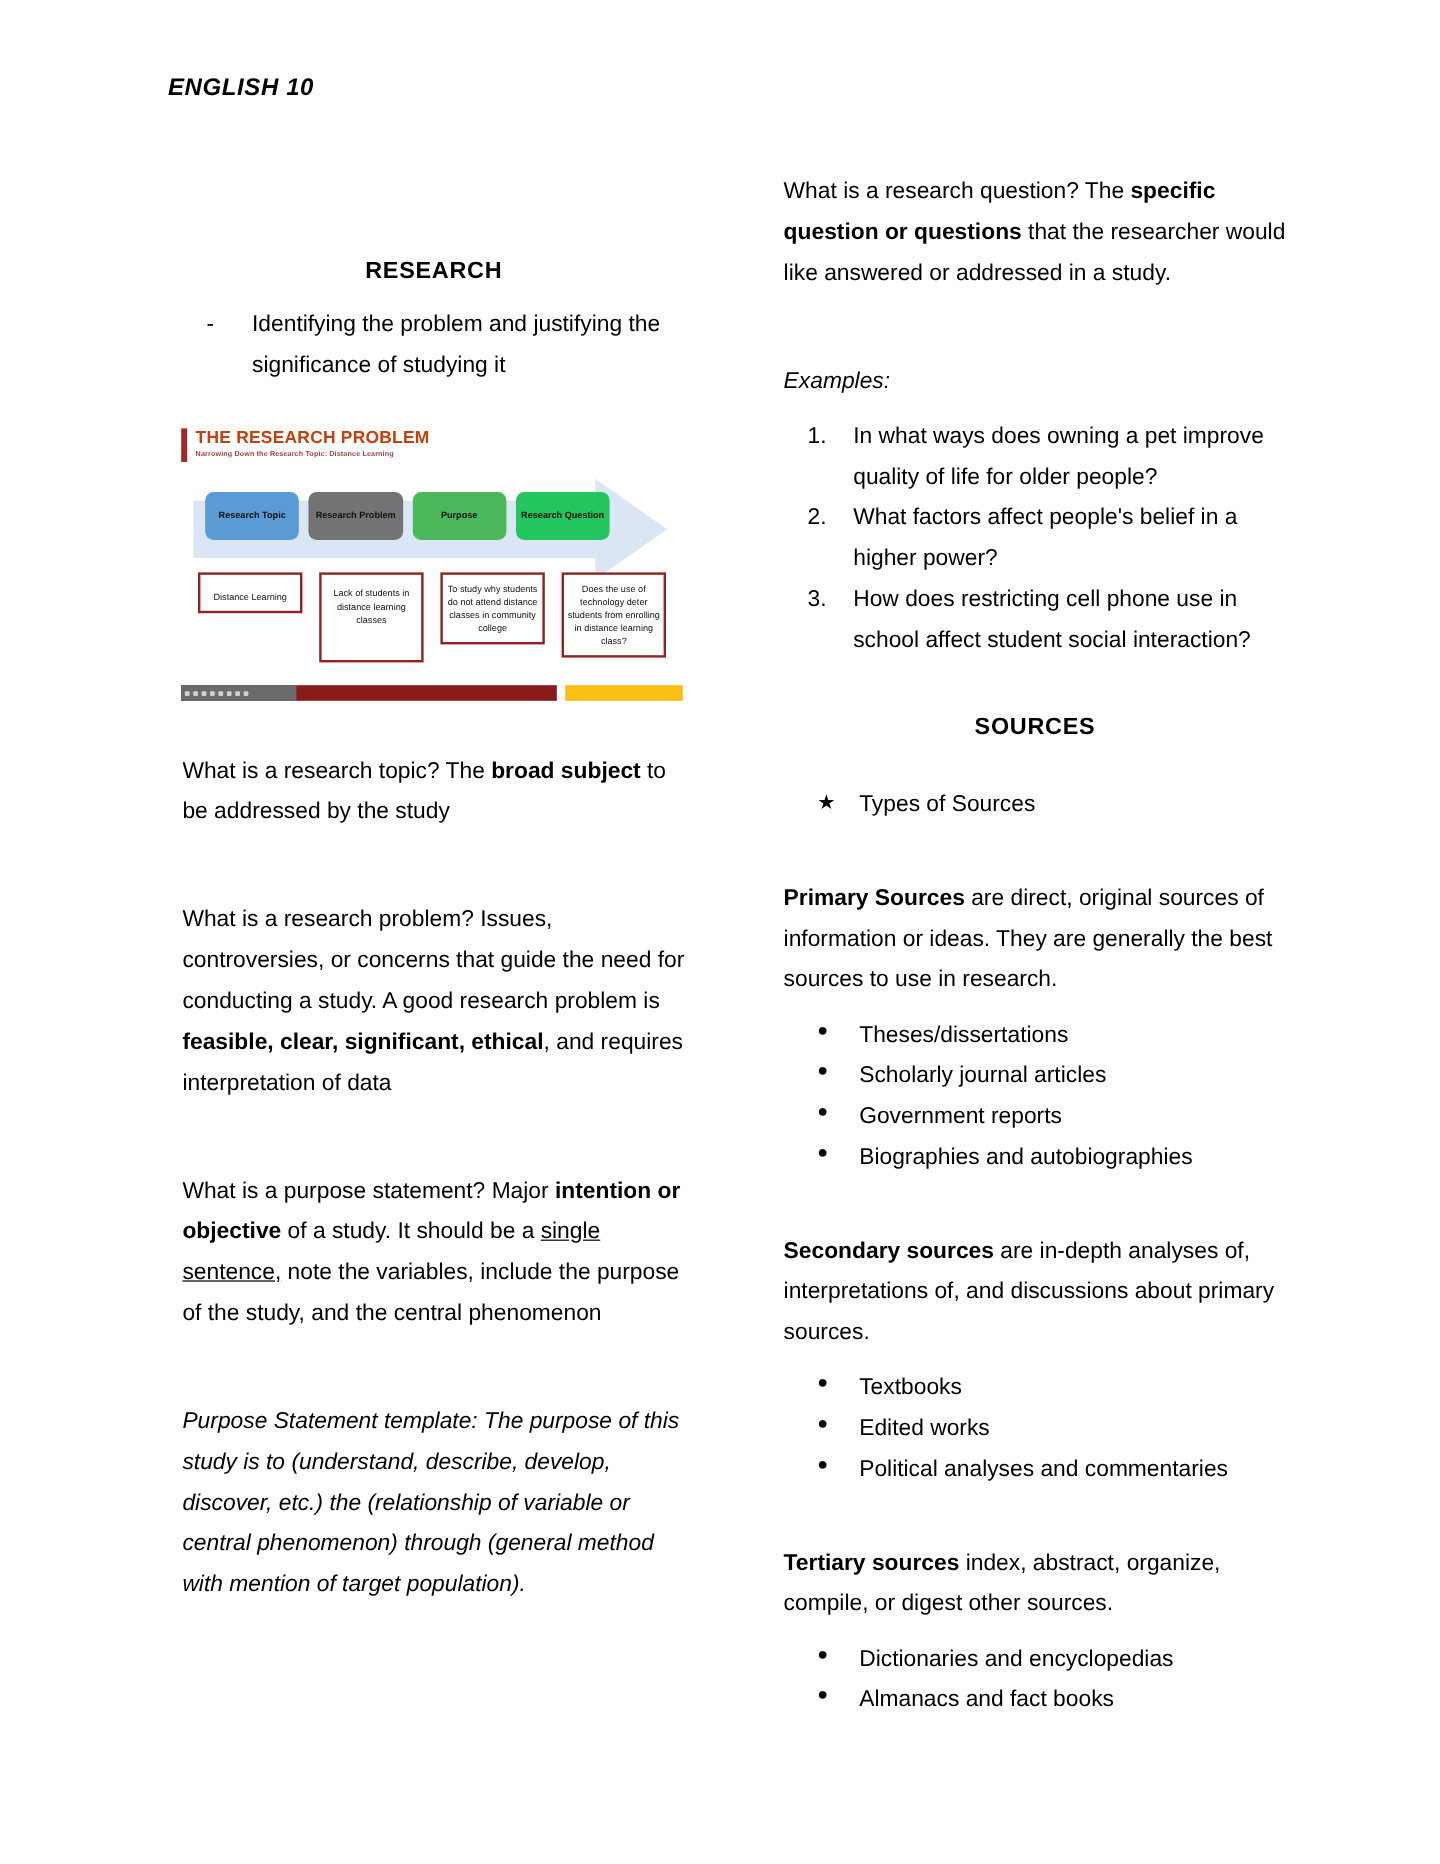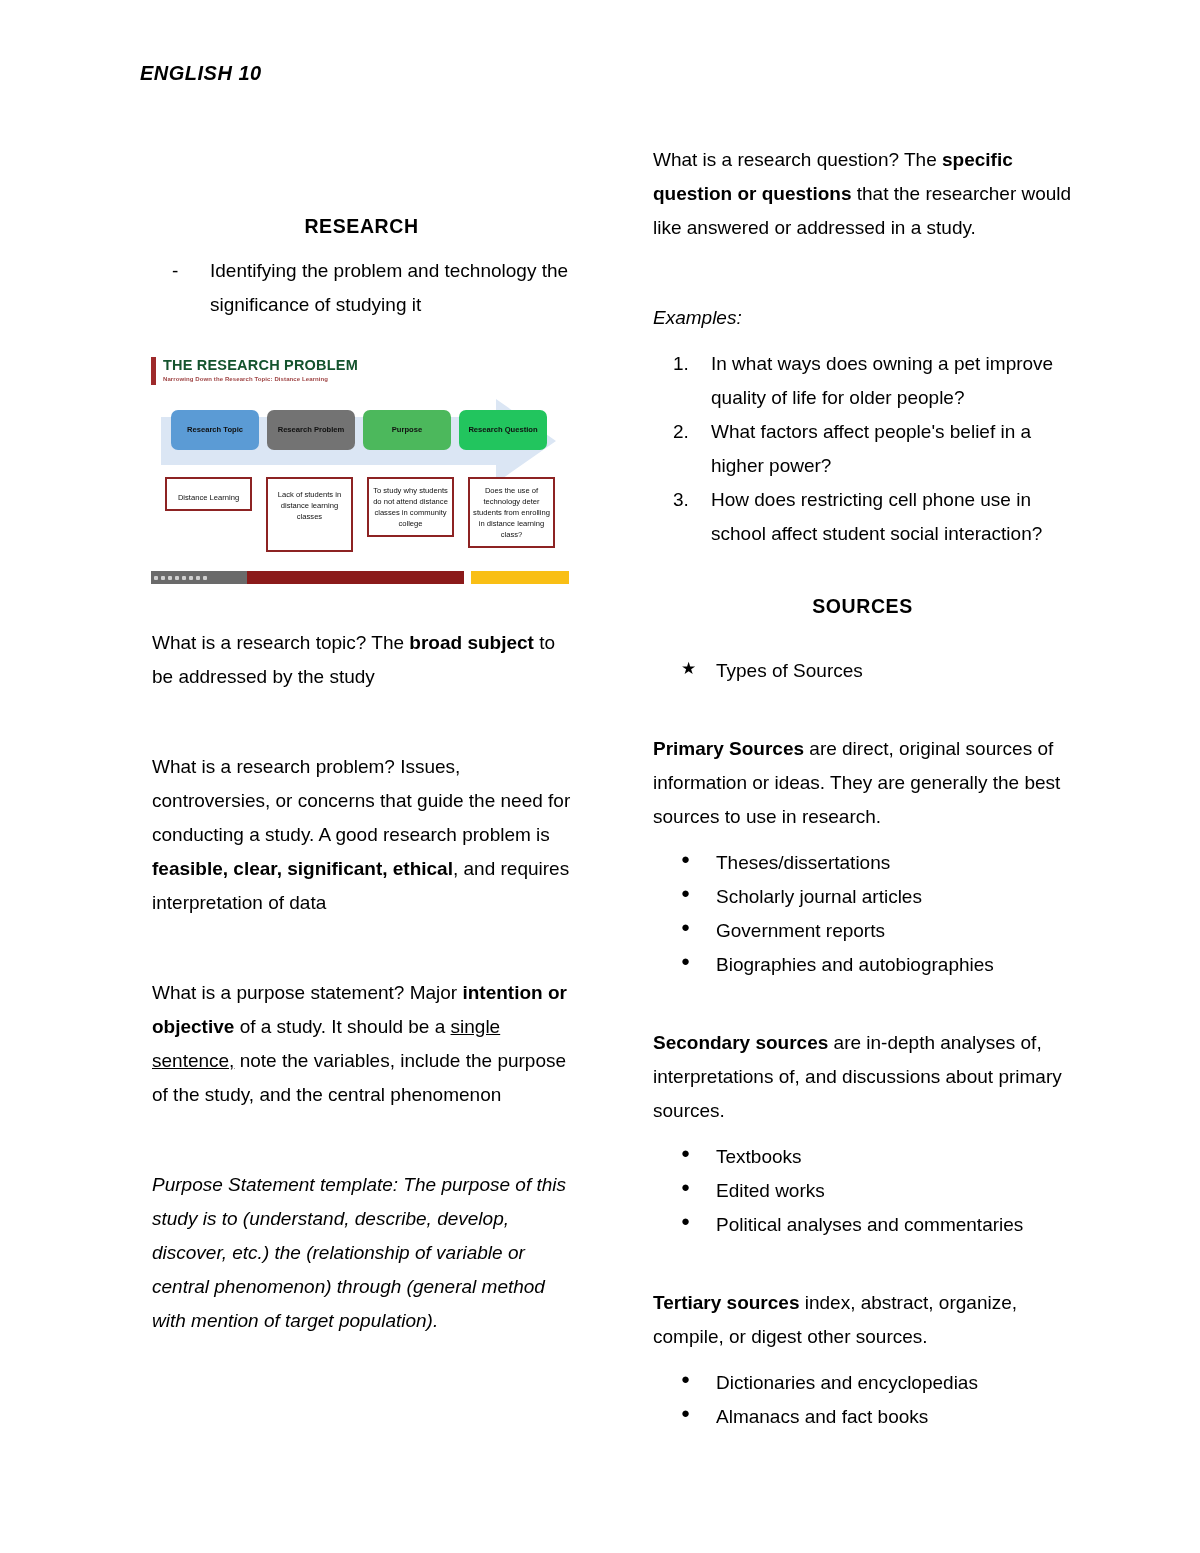--- a/index.html
+++ b/index.html
@@ -144,21 +144,21 @@
   .fig-redbar {
     width: 5px;
     height: 28px;
     background: #9e2a2b;
     margin-right: 7px;
     flex: 0 0 5px;
   }
   .fig-title {
     font-size: 14.5px;
     font-weight: bold;
-    color: #14532d;
+    color: #c2410c;
     letter-spacing: 0.2px;
     line-height: 1.15;
   }
   .fig-sub {
     font-size: 6px;
     font-weight: bold;
     color: #8d2222;
     letter-spacing: 0.1px;
     margin-top: 2px;
     filter: blur(0.45px);
@@ -168,21 +168,21 @@
     position: absolute;
     left: 18px;
     top: 45px;
     width: 395px;
     height: 88px;
   }
   .boxrow {
     position: absolute;
     left: 28px;
     top: 58px;
-    width: 376px;
+    width: 337px;
     height: 40px;
     display: flex;
     gap: 8px;
   }
   .cbox {
     flex: 1 1 0;
     border-radius: 7px;
     color: #111111;
     font-size: 7.6px;
     font-weight: bold;
@@ -263,21 +263,21 @@
   <div class="header">ENGLISH 10</div>
 
   <div class="columns">
 
     <div class="col">
 
       <div class="center-title">RESEARCH</div>
 
       <div class="dash-item">
         <span class="marker">-</span>
-        <span class="txt">Identifying the problem and technology the significance of studying it</span>
+        <span class="txt">Identifying the problem and justifying the significance of studying it</span>
       </div>
 
       <div class="figure">
 
         <div class="fig-title-wrap">
           <div class="fig-redbar"></div>
           <div>
             <div class="fig-title">THE RESEARCH PROBLEM</div>
             <div class="fig-sub">Narrowing Down the Research Topic: Distance Learning</div>
           </div>

